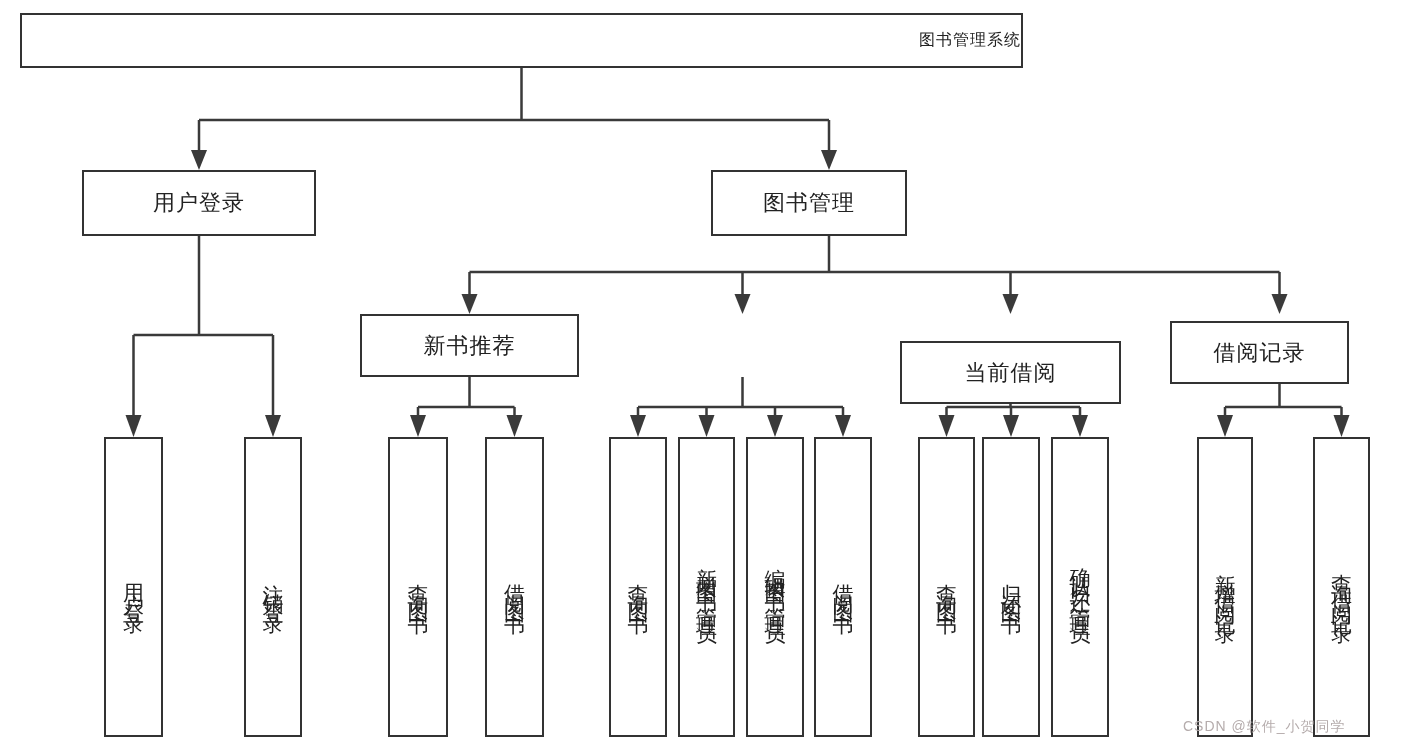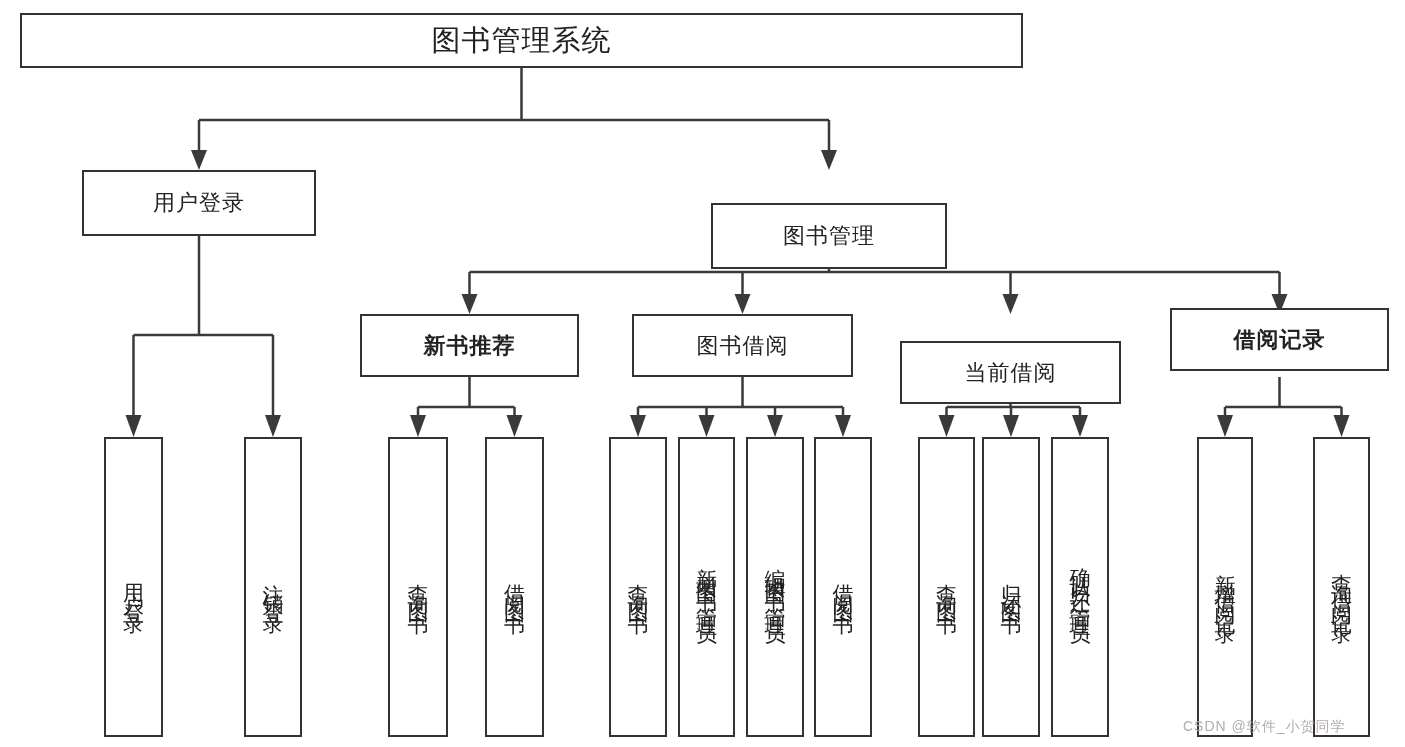--- a/index.html
+++ b/index.html
@@ -22,21 +22,21 @@
   svg.connectors path{stroke:var(--line);stroke-width:2.5;fill:none;}
   svg.connectors polygon{fill:var(--line);stroke:none;}
   .node{
     position:absolute;
     box-sizing:border-box;
     border:2.5px solid var(--box-border);
     background:#ffffff;
     display:flex;align-items:center;justify-content:center;
   }
   .h-node{font-size:22px;letter-spacing:1px;}
-  .root-node{font-size:29px;}
+  .root-node{font-size:16px;justify-content:flex-end;}
   .v-node span{
     writing-mode:vertical-rl;
     text-orientation:mixed;
     font-size:21px;
     letter-spacing:10px;
     line-height:1.05;
     white-space:nowrap;
   }
   .v-node.tight span{letter-spacing:8px;}
   .watermark{
@@ -89,34 +89,31 @@
     <polygon points="1333.5,415 1349.5,415 1341.5,437"></polygon>
   </svg>
 
   <div class="node h-node root-node" style="left:20px;top:13px;width:1003px;height:55px;">
     <span>图书管理系统</span>
   </div>
 
   <div class="node h-node" style="left:82px;top:170px;width:234px;height:66px;">
     <span>用户登录</span>
   </div>
-  <div class="node h-node" style="left:711px;top:170px;width:236px;height:66px;margin-top:33px;">
+  <div class="node h-node" style="left:711px;top:170px;width:196px;height:66px;">
     <span>图书管理</span>
   </div>
 
-  <div class="node h-node" style="left:360px;top:314px;width:219px;height:63px;font-weight:bold;">
+  <div class="node h-node" style="left:360px;top:314px;width:219px;height:63px;">
     <span>新书推荐</span>
-  </div>
-  <div class="node h-node" style="left:632px;top:314px;width:221px;height:63px;">
-    <span>图书借阅</span>
   </div>
   <div class="node h-node" style="left:900px;top:314px;width:221px;height:63px;margin-top:27px;">
     <span>当前借阅</span>
   </div>
-  <div class="node h-node" style="left:1170px;top:308px;width:219px;height:63px;font-weight:bold;">
+  <div class="node h-node" style="left:1170px;top:321px;width:179px;height:63px;">
     <span>借阅记录</span>
   </div>
 
   <div class="node v-node" style="left:104px;top:437px;width:59px;height:300px;">
     <span>用户登录</span>
   </div>
   <div class="node v-node" style="left:244px;top:437px;width:58px;height:300px;">
     <span>注销登录</span>
   </div>
 

